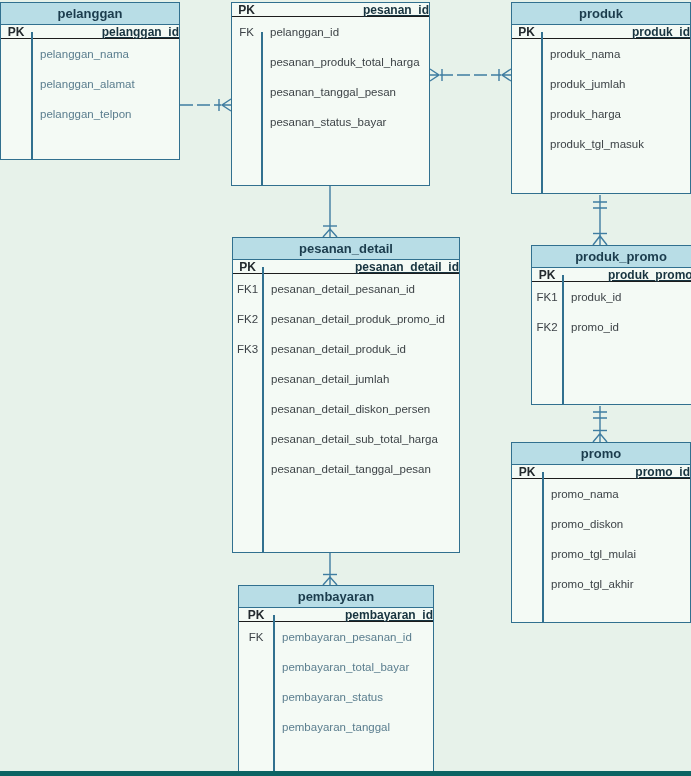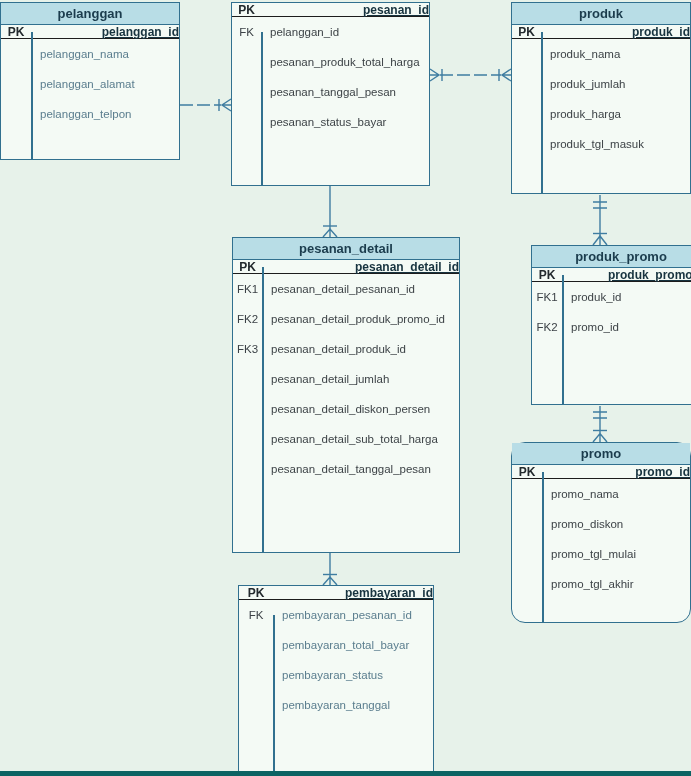--- a/index.html
+++ b/index.html
@@ -231,21 +231,21 @@
           <span class="fname">produk_id</span>
         </div>
         <div class="row">
           <span class="gut">FK2</span>
           <span class="fname">promo_id</span>
         </div>
       </div>
     <div class="vdiv"></div>
   </div>
 
-  <div class="tbl dark" style="left:511px;top:442px;width:180px;height:181px;border-radius:14px;--gw:30px;">
+  <div class="tbl dark" style="left:511px;top:442px;width:180px;height:181px;--gw:30px;">
     <div class="hdr">promo</div>
     <div class="pkrow">
       <span class="gut">PK</span>
       <span class="fname">promo_id</span>
     </div>
     <div class="body">
         <div class="row">
           <span class="gut"></span>
           <span class="fname">promo_nama</span>
         </div>
@@ -259,20 +259,21 @@
         </div>
         <div class="row">
           <span class="gut"></span>
           <span class="fname">promo_tgl_akhir</span>
         </div>
       </div>
     <div class="vdiv"></div>
   </div>
 
   <div class="tbl muted" style="left:238px;top:585px;width:196px;height:190px;--gw:34px;">
+    <div class="hdr">pembayaran</div>
     <div class="pkrow">
       <span class="gut">PK</span>
       <span class="fname">pembayaran_id</span>
     </div>
     <div class="body">
         <div class="row">
           <span class="gut">FK</span>
           <span class="fname">pembayaran_pesanan_id</span>
         </div>
         <div class="row">

